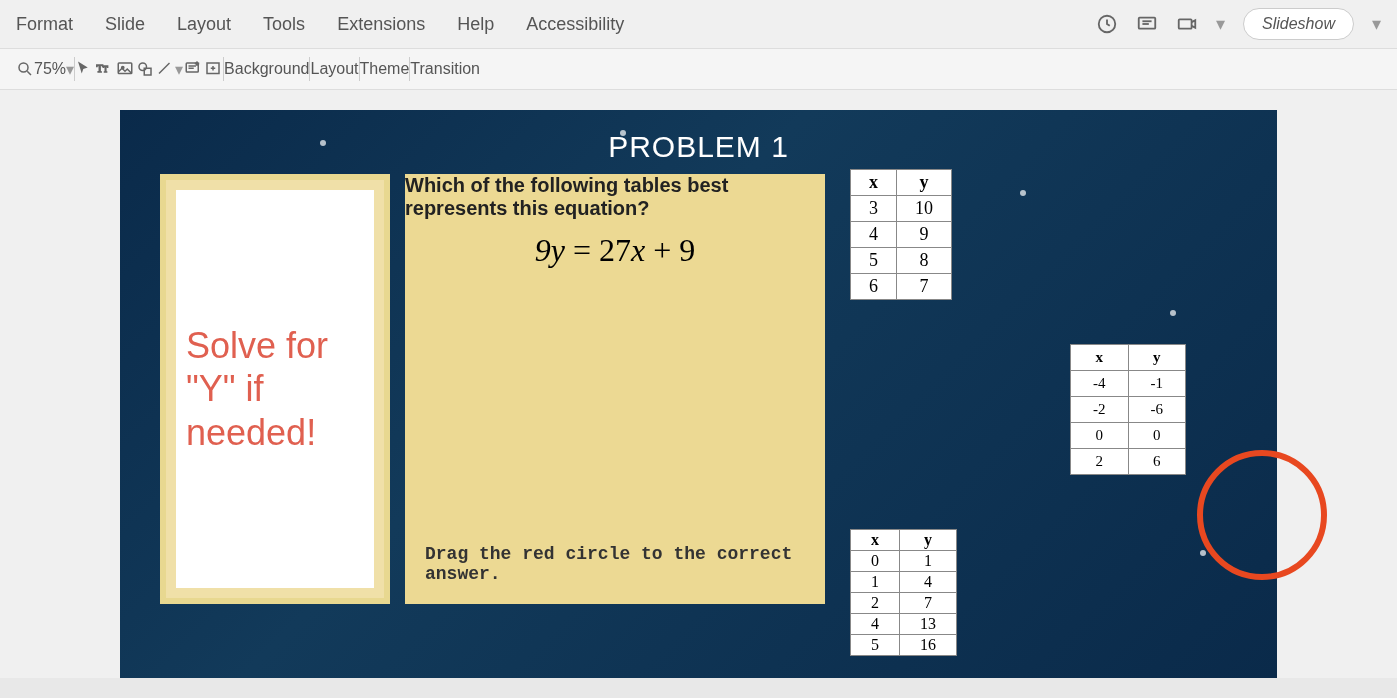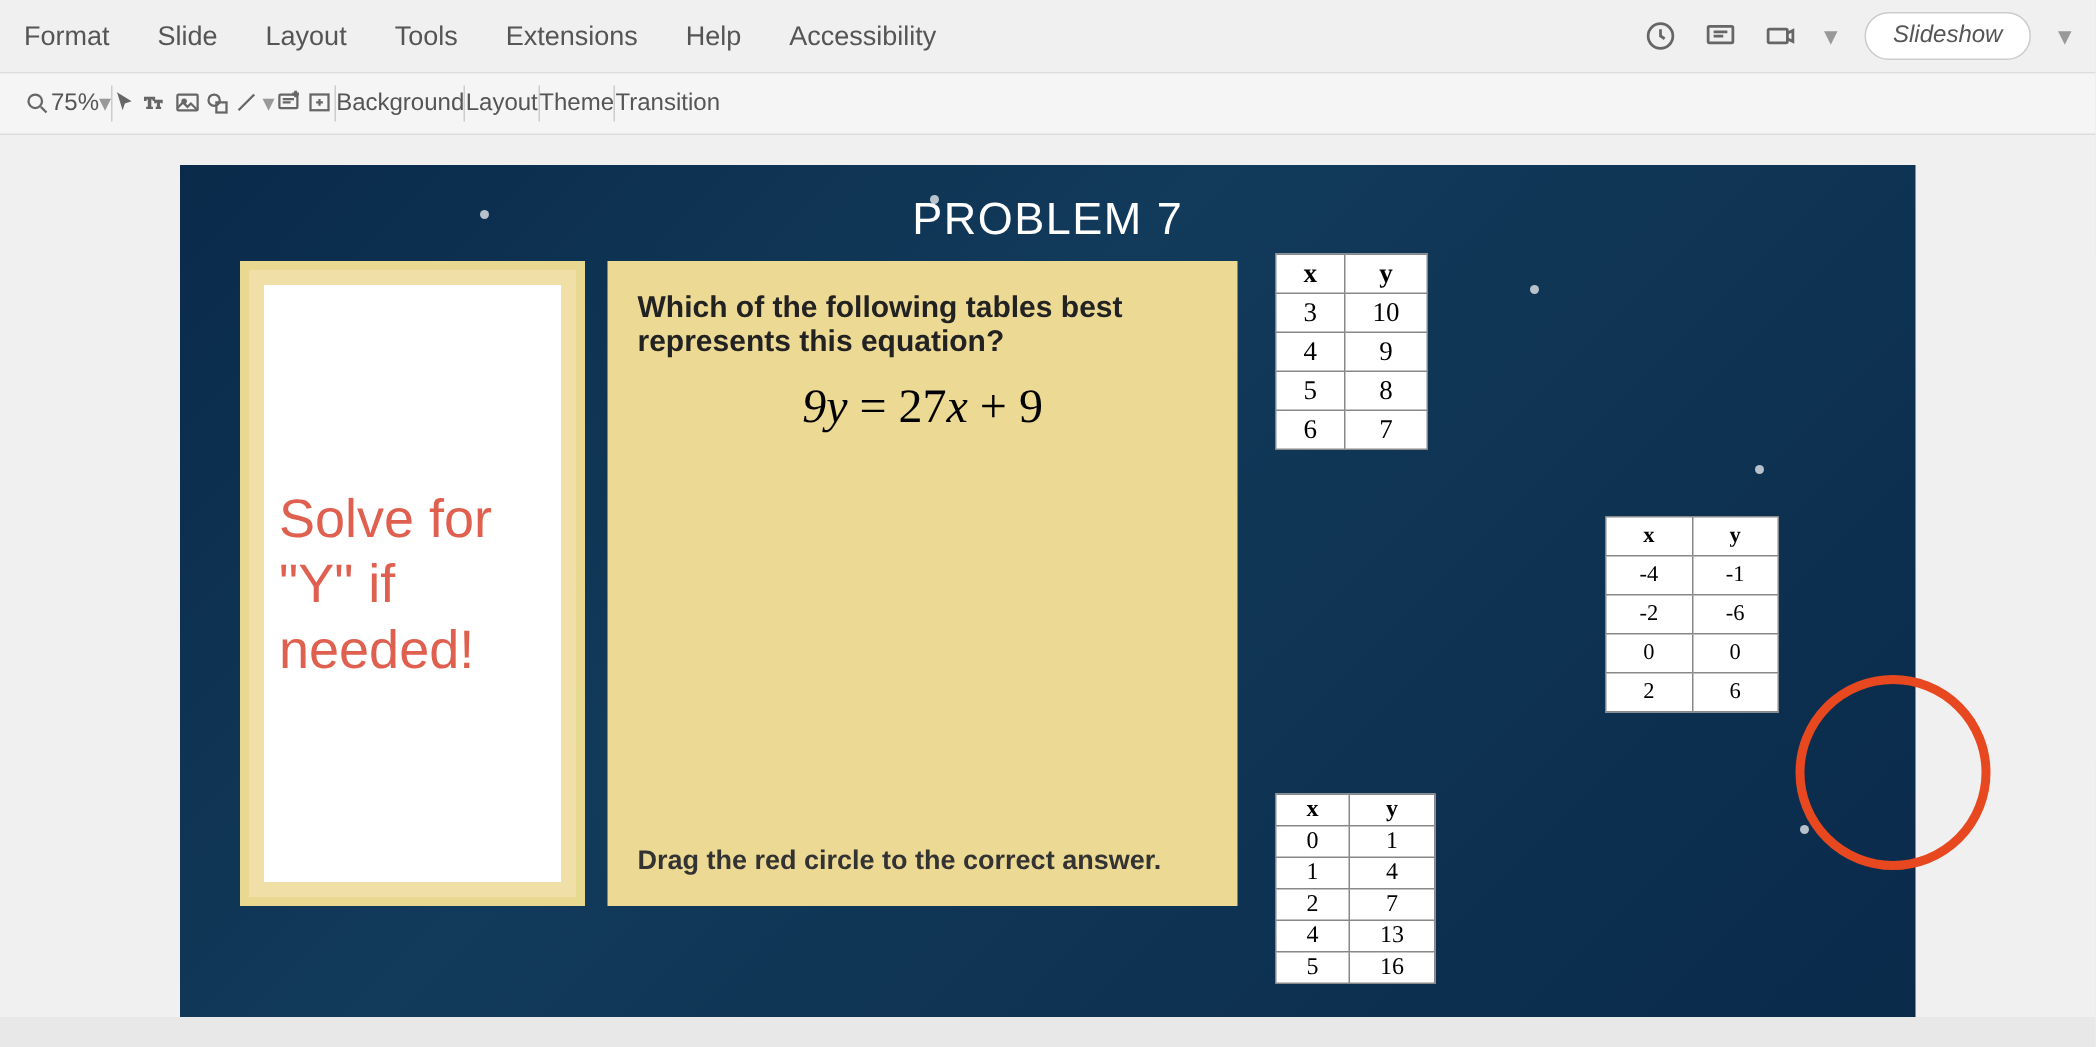--- a/index.html
+++ b/index.html
@@ -81,21 +81,20 @@
 .hint-text {
   color: #e06050;
   font-family: Impact, 'Arial Black', sans-serif;
   font-size: 36px;
   line-height: 1.2;
 }
 .problem-card {
   background: #ecd993;
   width: 420px;
   height: 430px;
-  padding: 20px;
   position: relative;
 }
 .problem-q {
   font-weight: bold;
   font-size: 20px;
   color: #222;
   font-family: Arial, sans-serif;
 }
 .equation {
   font-family: 'Times New Roman', serif;
@@ -104,20 +103,21 @@
   margin-top: 12px;
   color: #000000;
 }
 .drag-text {
   position: absolute;
   bottom: 20px;
   left: 20px;
   font-weight: bold;
   font-size: 18px;
   color: #333;
+  font-family: Liberation Mono, monospace;
 }
 .tables-area {
   position: relative;
   flex: 1;
 }
 .data-table {
   background: #fff;
   border-collapse: collapse;
   font-family: 'Times New Roman', serif;
   position: absolute;
@@ -243,21 +243,21 @@
 
 <div class="canvas-area">
   <div class="slide">
     <div class="star" style="top:20px;left:500px"></div>
     <div class="star" style="top:30px;left:200px"></div>
     <div class="star" style="top:80px;left:900px"></div>
     <div class="star" style="top:200px;left:1050px"></div>
     <div class="star" style="top:440px;left:1080px"></div>
     <div class="star" style="top:490px;left:760px"></div>
 
-    <div class="slide-title">PROBLEM 7</div>
+    <div class="slide-title">PROBLEM 1</div>
 
     <div class="content-row">
       <div class="hint-card">
         <div class="hint-inner">
           <div class="hint-text">Solve for "Y" if needed!</div>
         </div>
       </div>
 
       <div class="problem-card">
         <div class="problem-q">Which of the following tables best represents this equation?</div>

